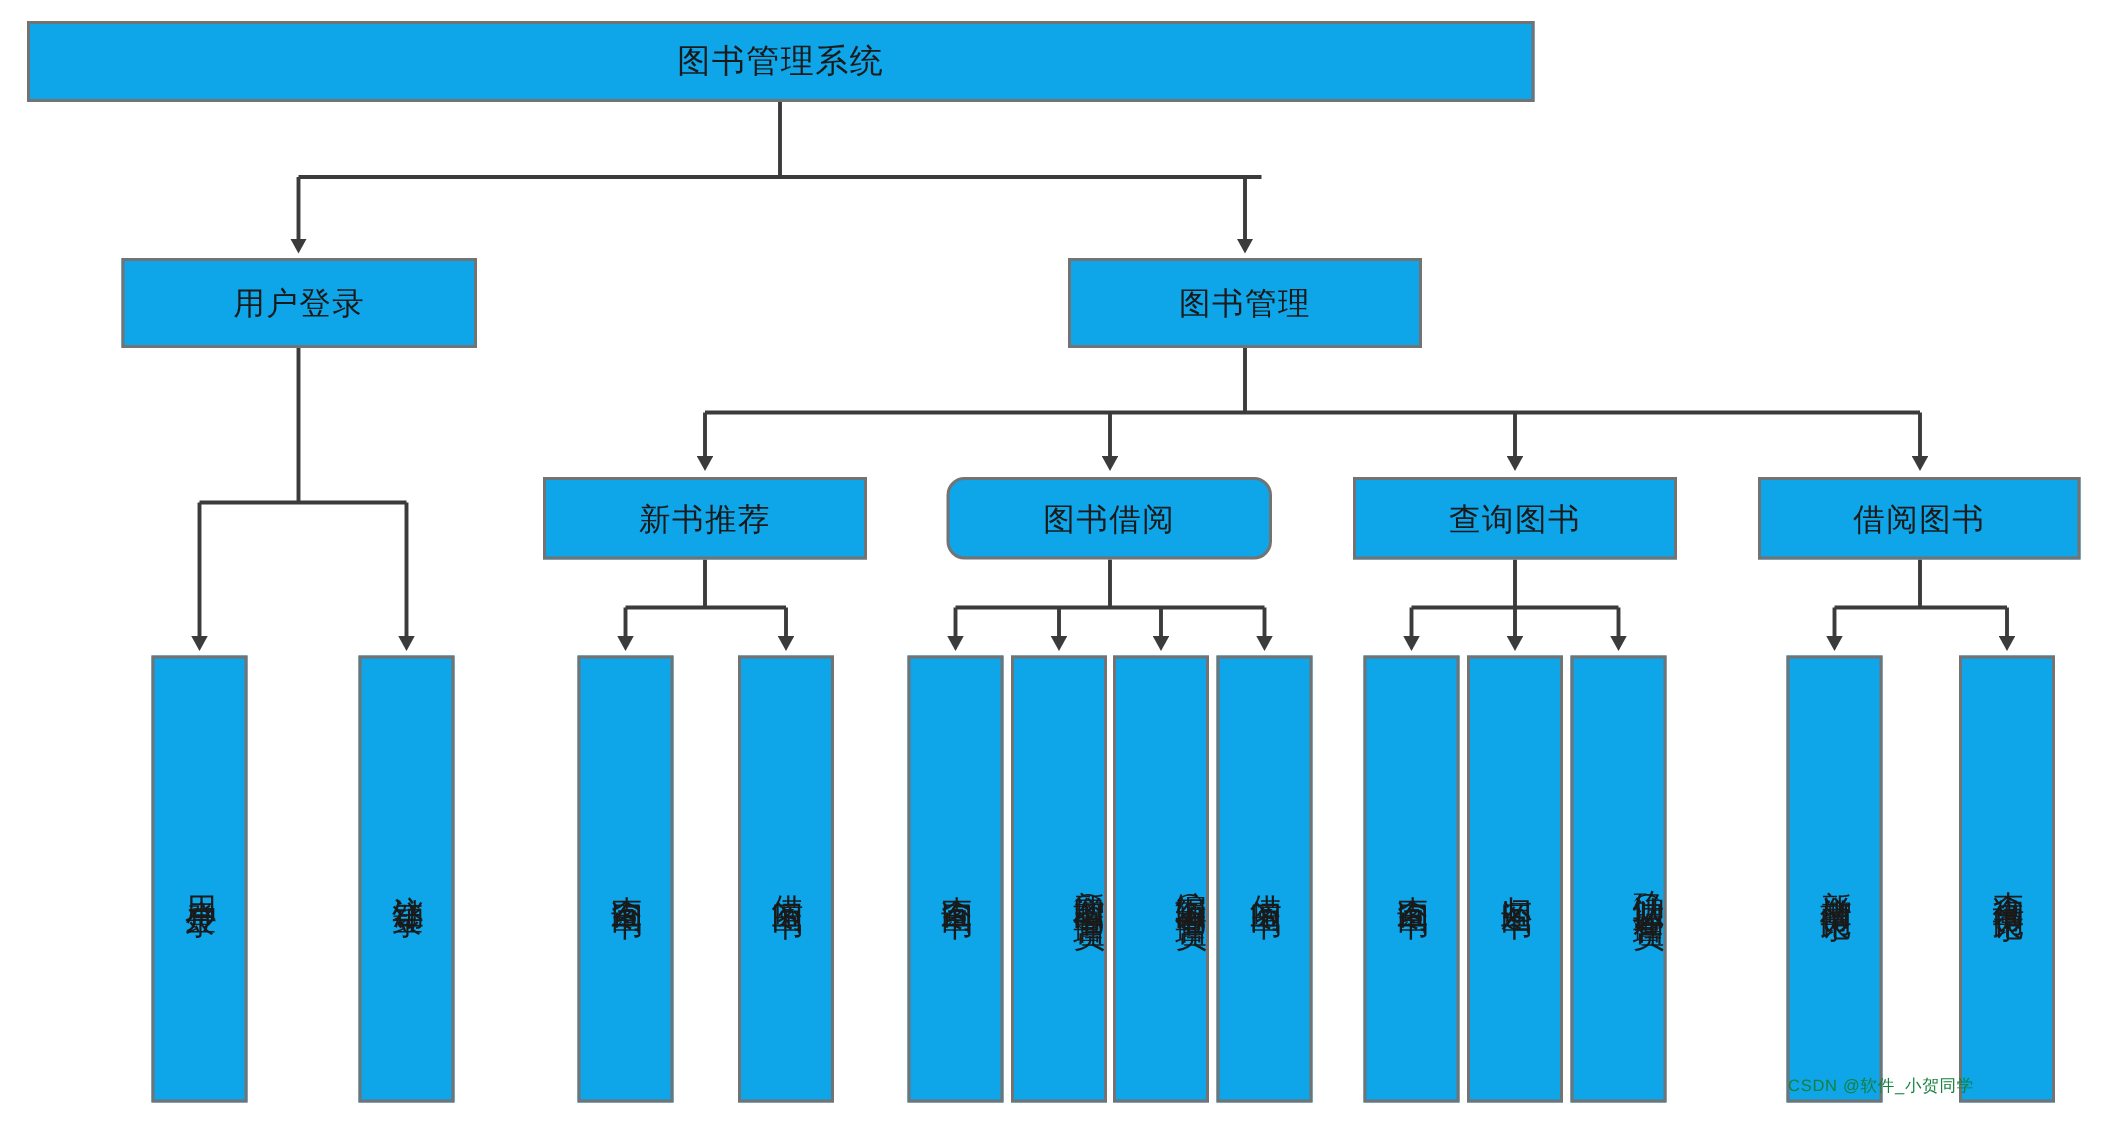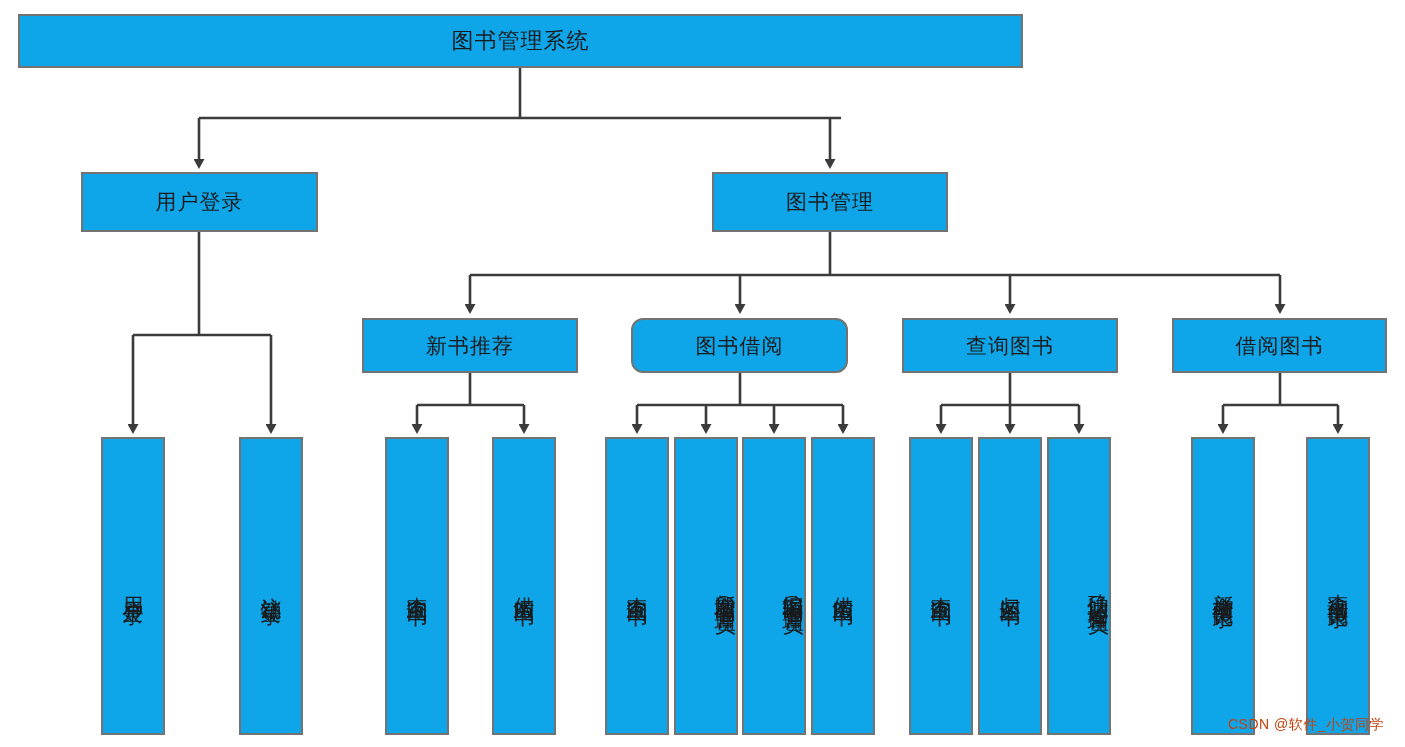--- a/index.html
+++ b/index.html
@@ -51,25 +51,24 @@
     align-items: flex-start;
     justify-content: center;
     padding-top: 8px;
   }
   .node-v.v-center {
     align-items: center;
     padding-top: 0;
   }
   .watermark {
     position: absolute;
-    font-size: 14px;
-    color: #c2410c;
+    font-size: 11px;
+    color: #15803d;
     white-space: nowrap;
     letter-spacing: 0.5px;
-    padding-left: 36px;
   }
 </style>
 </head>
 <body>
 
 <div id="canvas">
 
   <svg id="edges" viewBox="0 0 1405 747" xmlns="http://www.w3.org/2000/svg">
     <defs>
       <marker id="arrow" markerWidth="10" markerHeight="11" refX="1" refY="5.5" orient="auto" markerUnits="userSpaceOnUse">

